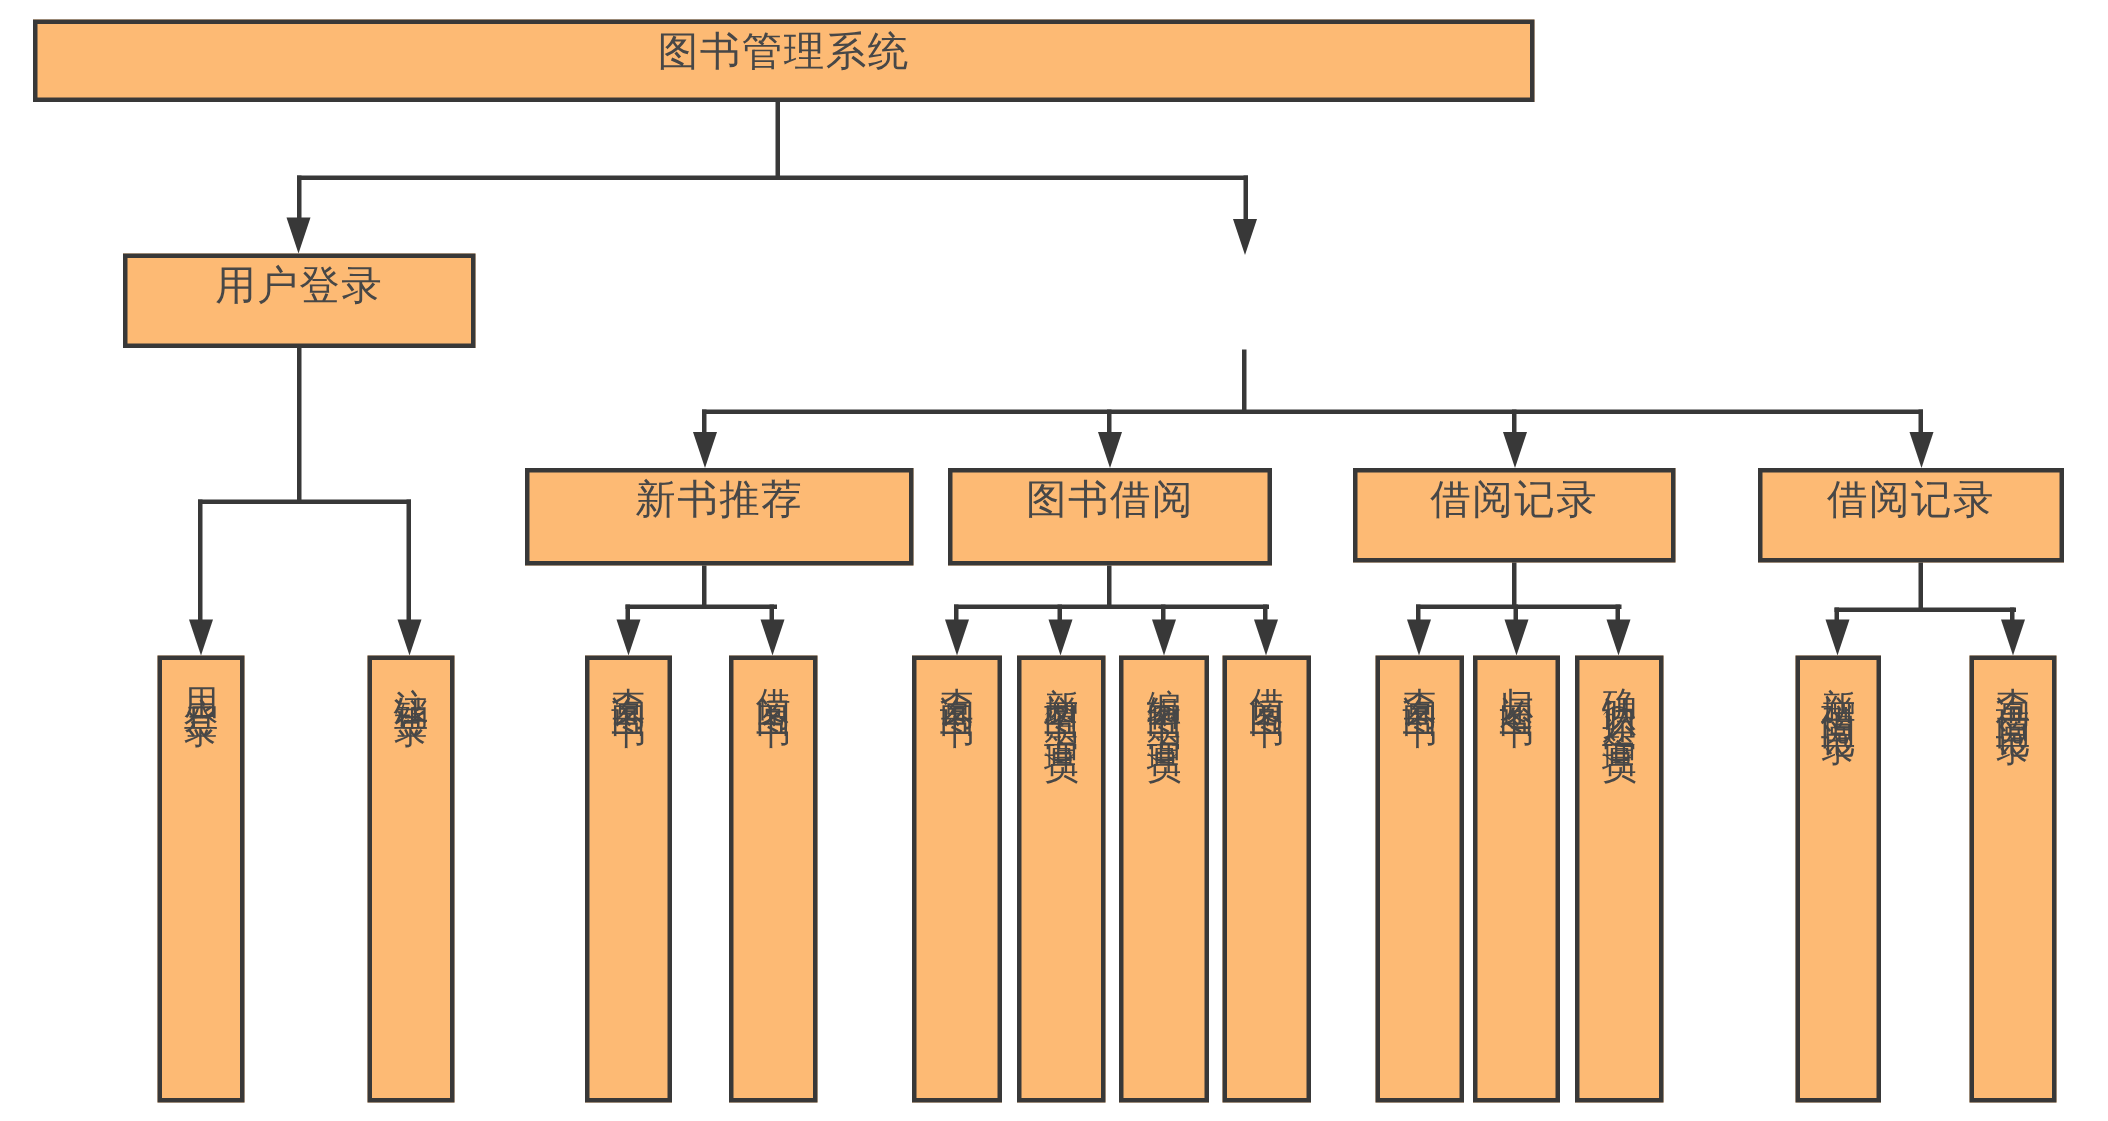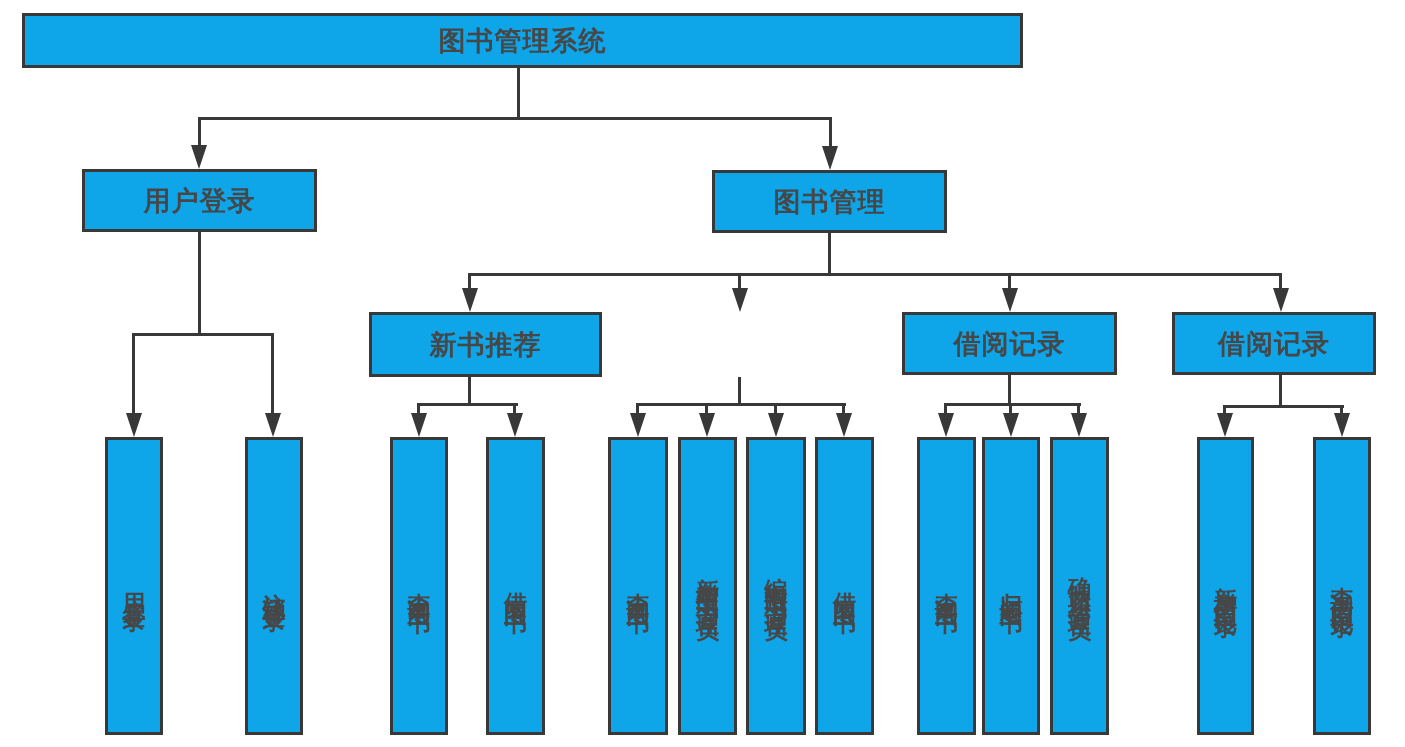--- a/index.html
+++ b/index.html
@@ -7,24 +7,23 @@
     position:relative;
     width:1405px;height:747px;
     background:#fff;
     font-family:"Liberation Sans","DejaVu Sans",sans-serif;
     overflow:hidden;
   }
   .box{
     position:absolute;
     box-sizing:border-box;
     border:3px solid #383838;
-    background:#0ea5e9;
-    display:flex;align-items:center;justify-content:center;
+    background:#fdba74;
+    display:flex;align-items:flex-start;justify-content:center;
     color:#474747;
-    font-weight:bold;
   }
   .hbox span{
     font-size:27px;
     letter-spacing:1px;
     white-space:nowrap;
   }
   .vbox .vtext{
     writing-mode:vertical-rl;
     text-orientation:mixed;
     font-size:23px;
@@ -64,44 +63,44 @@
   <div class="line" style="left:517px;top:68px;width:3px;height:52px"></div>
   <div class="line" style="left:198px;top:117px;width:634px;height:3px"></div>
   <div class="line" style="left:198px;top:117px;width:3px;height:30px"></div>
   <div class="arrow" style="left:191px;top:145px"></div>
   <div class="line" style="left:829px;top:117px;width:3px;height:31px"></div>
   <div class="arrow" style="left:822px;top:146px"></div>
 
   <div class="box hbox" style="left:82px;top:169px;width:235px;height:63px">
     <span>用户登录</span>
   </div>
-  <div class="box hbox" style="left:712px;top:170px;width:235px;height:63px">
-    <span>图书管理</span>
-  </div>
 
   <div class="line" style="left:198px;top:232px;width:3px;height:104px"></div>
   <div class="line" style="left:132px;top:333px;width:142px;height:3px"></div>
   <div class="line" style="left:132px;top:333px;width:3px;height:82px"></div>
   <div class="arrow" style="left:126px;top:413px"></div>
   <div class="line" style="left:271px;top:333px;width:3px;height:82px"></div>
   <div class="arrow" style="left:265px;top:413px"></div>
 
   <div class="line" style="left:828px;top:233px;width:3px;height:43px"></div>
   <div class="line" style="left:468px;top:273px;width:814px;height:3px"></div>
   <div class="line" style="left:468px;top:273px;width:3px;height:18px"></div>
   <div class="arrow" style="left:462px;top:288px"></div>
   <div class="line" style="left:738px;top:273px;width:3px;height:18px"></div>
   <div class="arrow" style="left:732px;top:288px"></div>
   <div class="line" style="left:1008px;top:273px;width:3px;height:18px"></div>
   <div class="arrow" style="left:1002px;top:288px"></div>
   <div class="line" style="left:1279px;top:273px;width:3px;height:18px"></div>
   <div class="arrow" style="left:1273px;top:288px"></div>
 
-  <div class="box hbox" style="left:369px;top:312px;width:233px;height:65px">
+  <div class="box hbox" style="left:350px;top:312px;width:259px;height:65px">
     <span>新书推荐</span>
+  </div>
+  <div class="box hbox" style="left:632px;top:312px;width:216px;height:65px">
+    <span>图书借阅</span>
   </div>
   <div class="box hbox" style="left:902px;top:312px;width:215px;height:63px">
     <span>借阅记录</span>
   </div>
   <div class="box hbox" style="left:1172px;top:312px;width:204px;height:63px">
     <span>借阅记录</span>
   </div>
 
   <div class="line" style="left:468px;top:377px;width:3px;height:29px"></div>
   <div class="line" style="left:417px;top:403px;width:101px;height:3px"></div>

